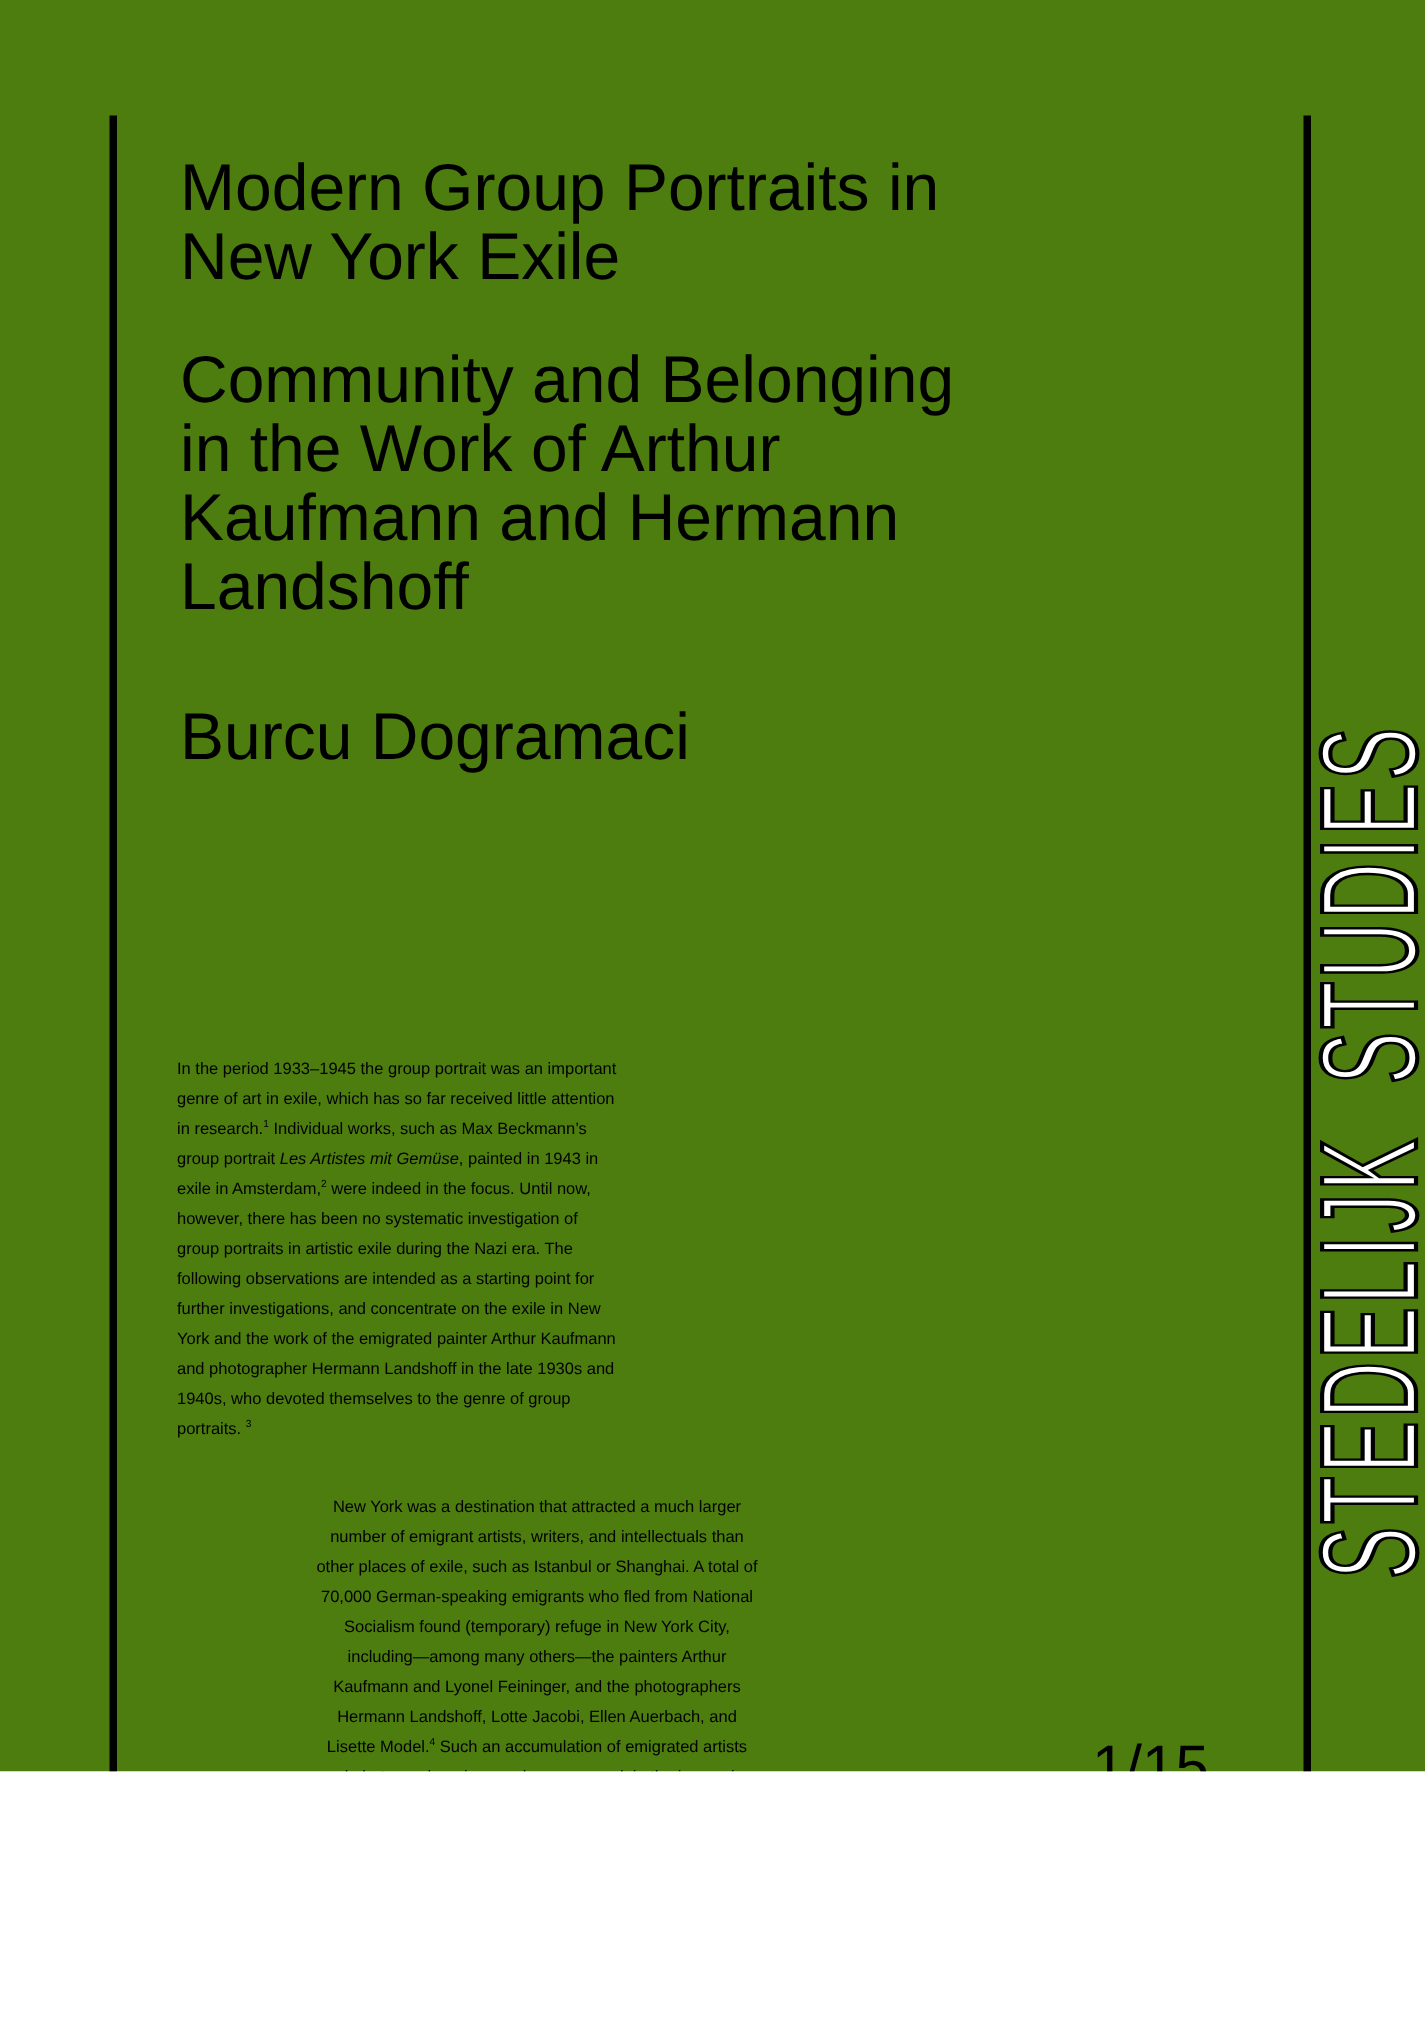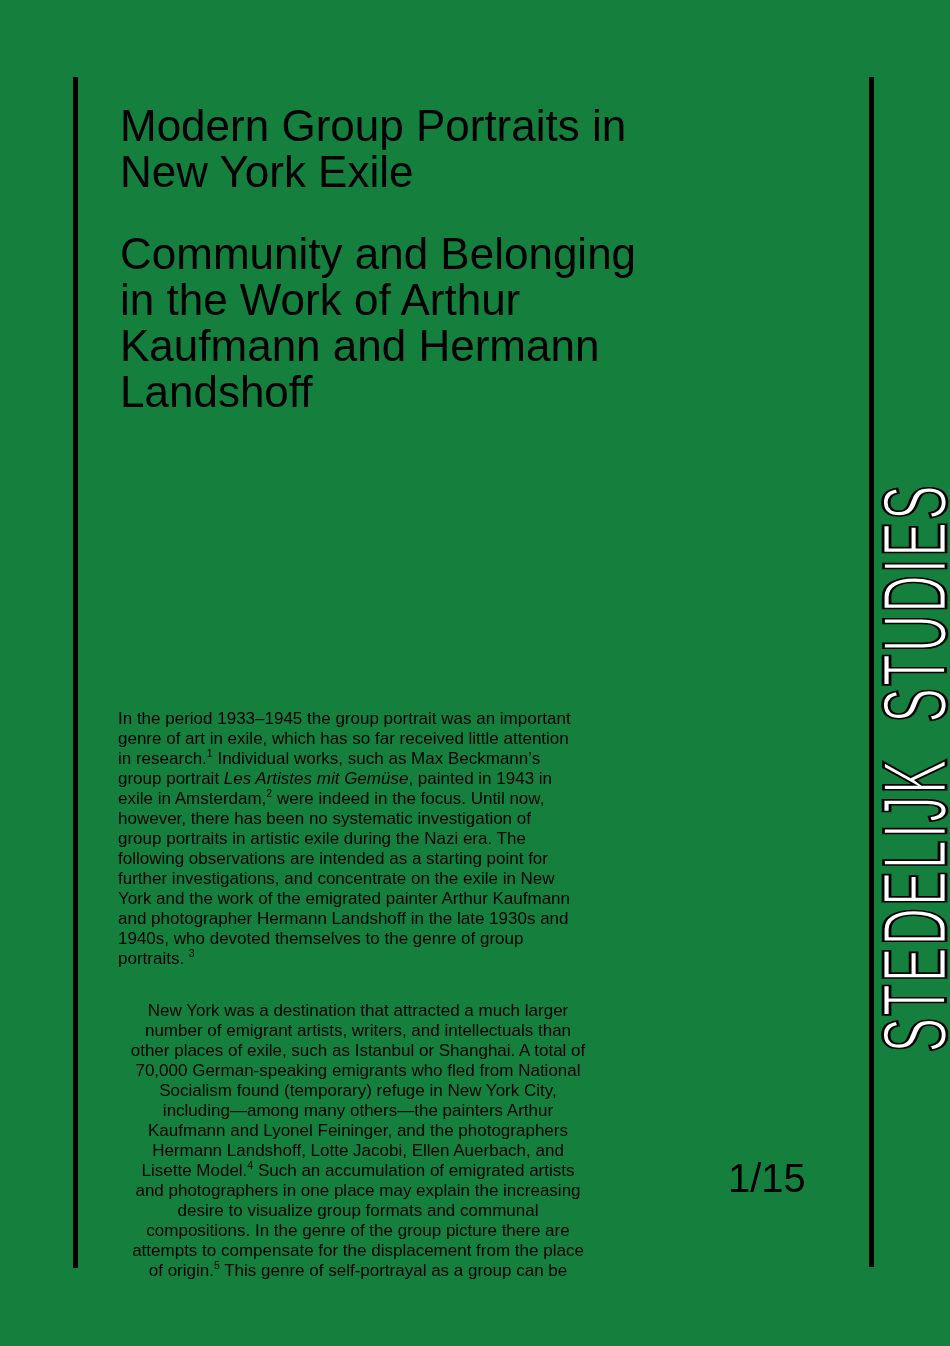--- a/index.html
+++ b/index.html
@@ -3,22 +3,22 @@
 <meta charset="utf-8">
 <style>
   html, body {
     margin: 0;
     padding: 0;
     background: #ffffff;
   }
   .page {
     position: relative;
     width: 950px;
-    height: 1346px;
-    background: #15803d;
+    height: 1181px;
+    background: #4d7c0f;
     overflow: hidden;
     font-family: "Liberation Sans", "DejaVu Sans", sans-serif;
     color: #000000;
   }
   .rule {
     position: absolute;
     background: #000000;
   }
   .rule-left {
     left: 73px;
@@ -41,21 +41,21 @@
     letter-spacing: 0px;
     white-space: pre-line;
   }
   .title   { top: 74px; }
   .subtitle{ top: 194px; }
   .author  { top: 469px; }
   .bodytext {
     position: absolute;
     left: 118px;
     width: 480px;
-    font-size: 17px;
+    font-size: 11px;
     line-height: 20px;
     white-space: pre-line;
   }
   .para1 { top: 692px; }
   .para2 { top: 984px; text-align: center; }
   .bodytext sup {
     font-size: 62%;
     line-height: 0;
     vertical-align: super;
   }
@@ -92,20 +92,21 @@
   <div class="rule rule-right"></div>
 
   <h1 class="headline title">Modern Group Portraits in
 New York Exile</h1>
 
   <h2 class="headline subtitle">Community and Belonging
 in the Work of Arthur
 Kaufmann and Hermann
 Landshoff</h2>
 
+  <div class="headline author">Burcu Dogramaci</div>
 
   <p class="bodytext para1"><span>In the period 1933–1945 the group portrait was an important
 genre of art in exile, which has so far received little attention
 in research.</span><sup>1</sup><span> Individual works, such as Max Beckmann’s
 group portrait </span><span class="italic">Les Artistes mit Gemüse</span><span>, painted in 1943 in
 exile in Amsterdam,</span><sup>2</sup><span> were indeed in the focus. Until now,
 however, there has been no systematic investigation of
 group portraits in artistic exile during the Nazi era. The
 following observations are intended as a starting point for
 further investigations, and concentrate on the exile in New

